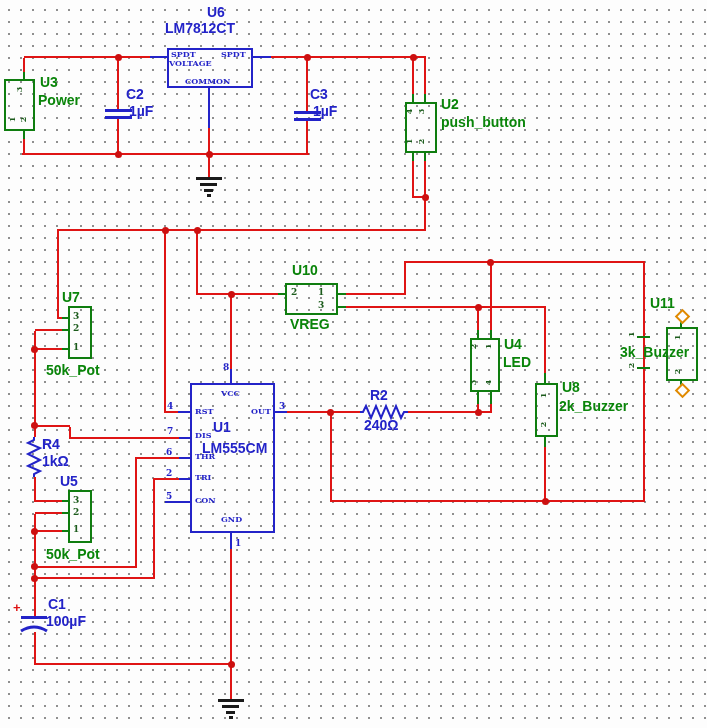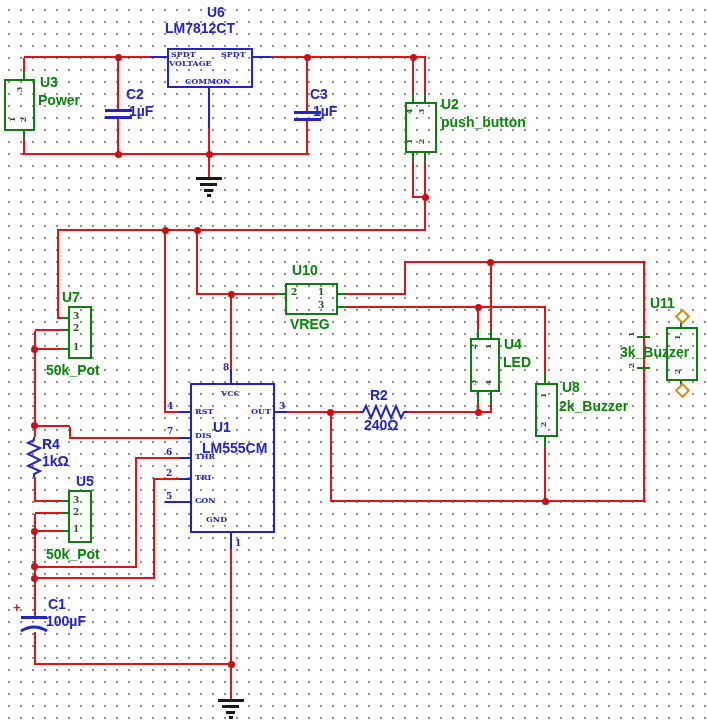--- a/index.html
+++ b/index.html
@@ -215,36 +215,36 @@
   <svg style="left:27px;top:437px" width="14" height="40">
     <path d="M7,0 L7,3 L1,6 L13,11 L1,17 L13,23 L1,29 L13,34 L7,37 L7,40" stroke="#2323c8" stroke-width="2" fill="none"></path>
   </svg>
   <b class="lb bl" style="left:42px;top:437px">R4</b>
   <b class="lb bl" style="left:42px;top:454px">1kΩ</b>
 
   <div class="boxg" style="left:68px;top:490px;width:24px;height:53px"></div>
   <span class="pn png" style="left:73px;top:496px">3</span>
   <span class="pn png" style="left:73px;top:508px">2</span>
   <span class="pn png" style="left:73px;top:525px">1</span>
-  <b class="lb bl" style="left:76px;top:474px">U5</b>
+  <b class="lb bl" style="left:60px;top:474px">U5</b>
   <b class="lb gr" style="left:46px;top:547px">50k_Pot</b>
 
   <span class="plus" style="left:13px;top:601px">+</span>
   <i class="plate" style="left:21px;top:616px;width:26px;height:3px"></i>
   <svg style="left:20px;top:622px" width="28" height="12">
     <path d="M1,9 Q14,1 27,9" stroke="#2323c8" stroke-width="3" fill="none"></path>
   </svg>
   <b class="lb bl" style="left:48px;top:597px">C1</b>
   <b class="lb bl" style="left:46px;top:614px">100µF</b>
 
   <div class="boxb" style="left:190px;top:383px;width:85px;height:150px"></div>
   <b class="lb bl" style="left:213px;top:420px">U1</b>
   <b class="lb bl" style="left:202px;top:441px">LM555CM</b>
   <span class="pname" style="left:221px;top:389px">VCC</span>
-  <span class="pname" style="left:206px;top:515px">GND</span>
+  <span class="pname" style="left:221px;top:515px">GND</span>
   <span class="pname" style="left:195px;top:407px">RST</span>
   <span class="pname" style="left:195px;top:431px">DIS</span>
   <span class="pname" style="left:195px;top:452px">THR</span>
   <span class="pname" style="left:195px;top:473px">TRI</span>
   <span class="pname" style="left:195px;top:496px">CON</span>
   <span class="pname" style="left:251px;top:407px">OUT</span>
   <span class="pn" style="left:223px;top:363px">8</span>
   <span class="pn" style="left:235px;top:539px">1</span>
   <span class="pn" style="left:167px;top:402px">4</span>
   <span class="pn" style="left:167px;top:427px">7</span>

